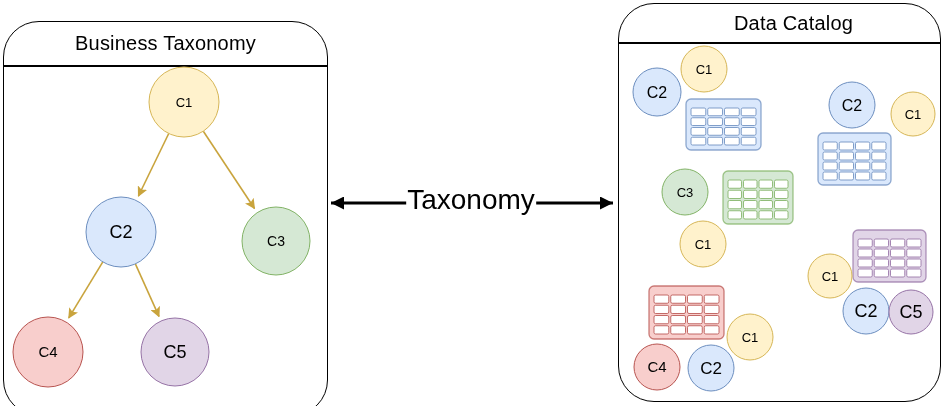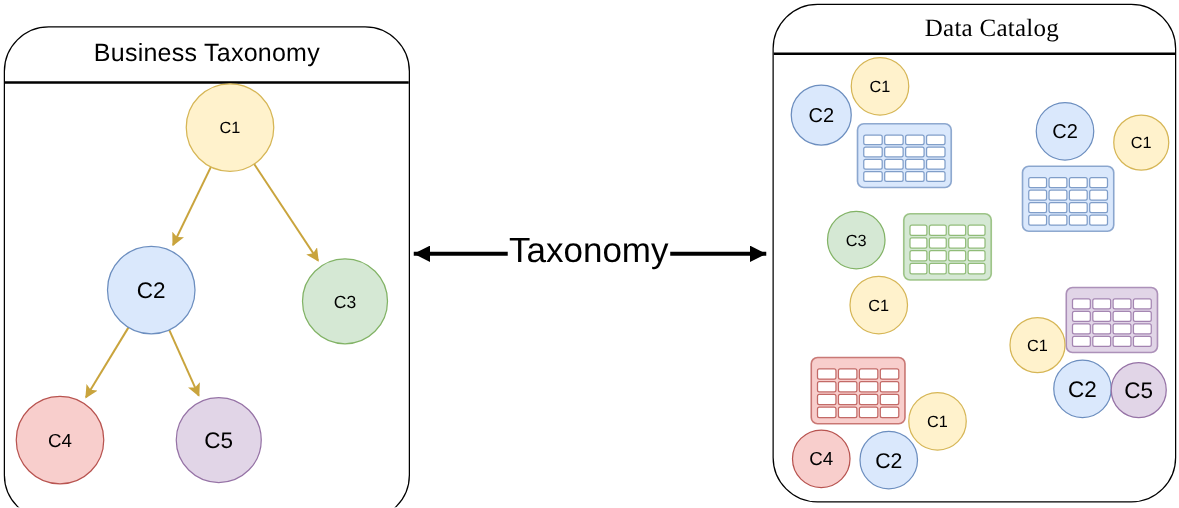--- a/index.html
+++ b/index.html
@@ -12,21 +12,21 @@
     font-family: "Liberation Sans", sans-serif;
     overflow: hidden;
   }
   .panel {
     position: absolute;
     border: 1.6px solid #000000;
     border-radius: 36px;
     background: transparent;
   }
   .panel--taxonomy { left: 3px; top: 4px; width: 325px; height: 395px; margin-top: 17px; }
-  .panel--catalog  { left: 618px; top: 3px; width: 323px; height: 399px; font-family: Liberation Serif, serif; }
+  .panel--catalog  { left: 618px; top: 3px; width: 323px; height: 399px; }
   .panel-header {
     border-bottom: 2px solid #000000;
     display: flex;
     align-items: center;
     justify-content: center;
   }
   .panel--taxonomy .panel-header { height: 45px; }
   .panel--catalog  .panel-header { height: 40px; }
   .panel-title {
     font-size: 20px;

